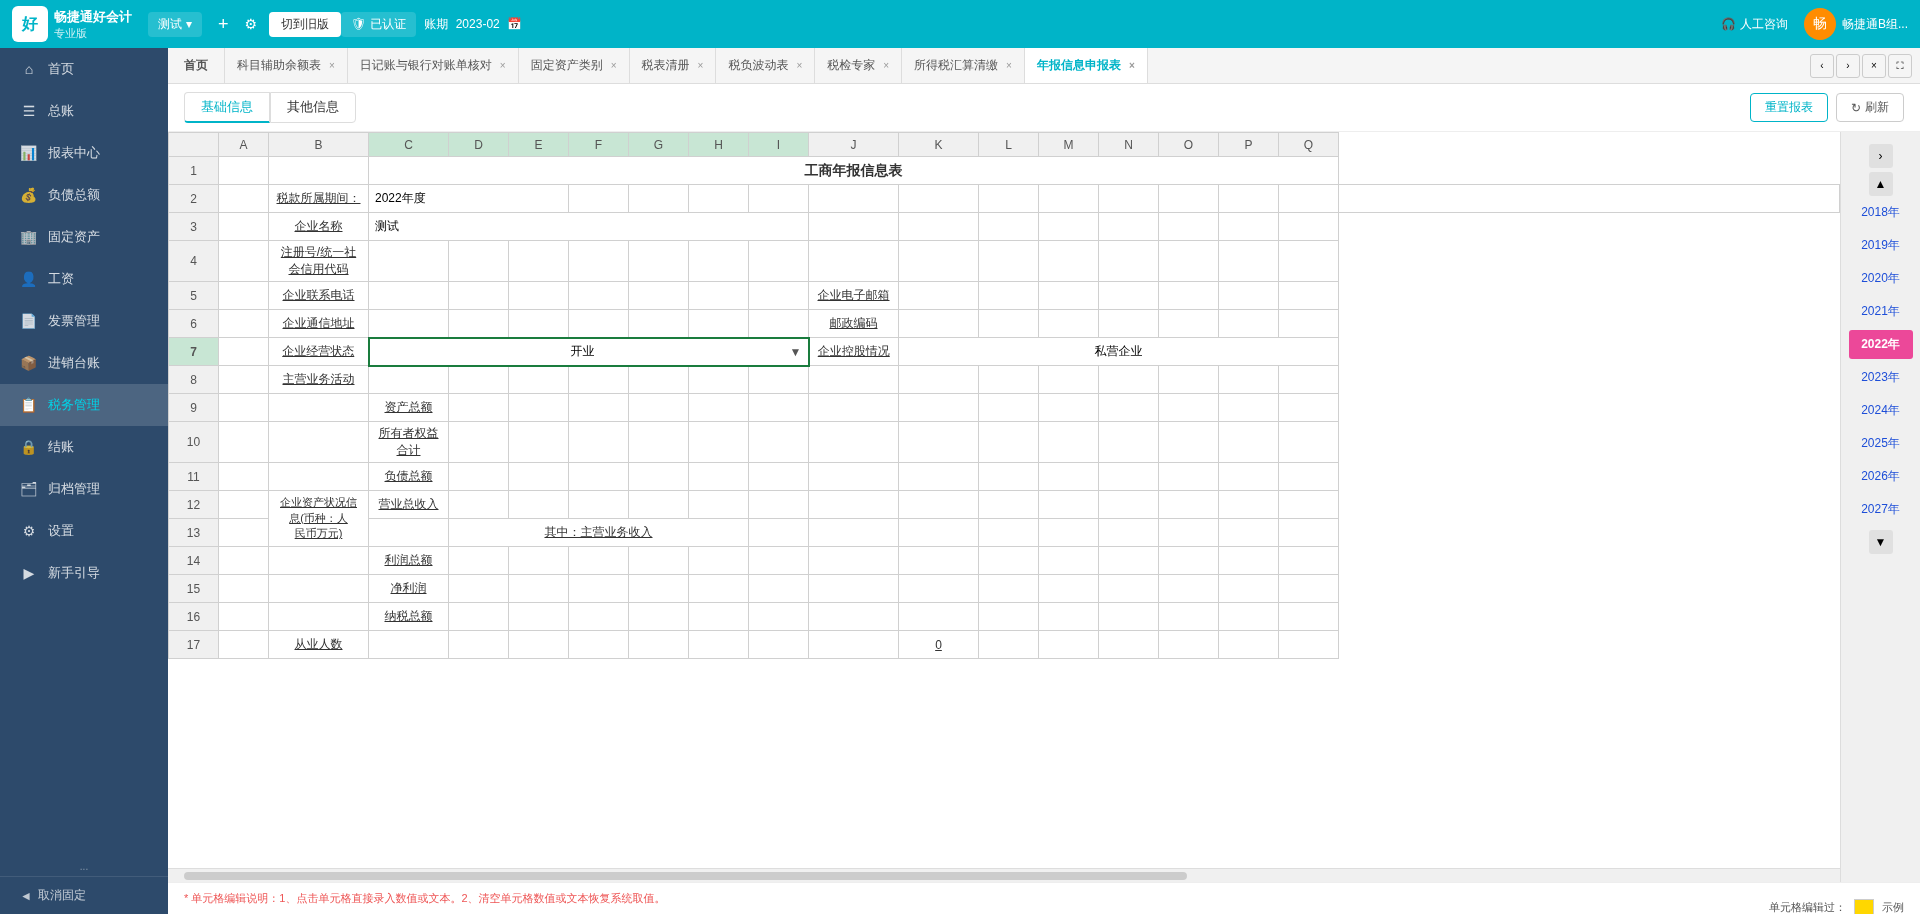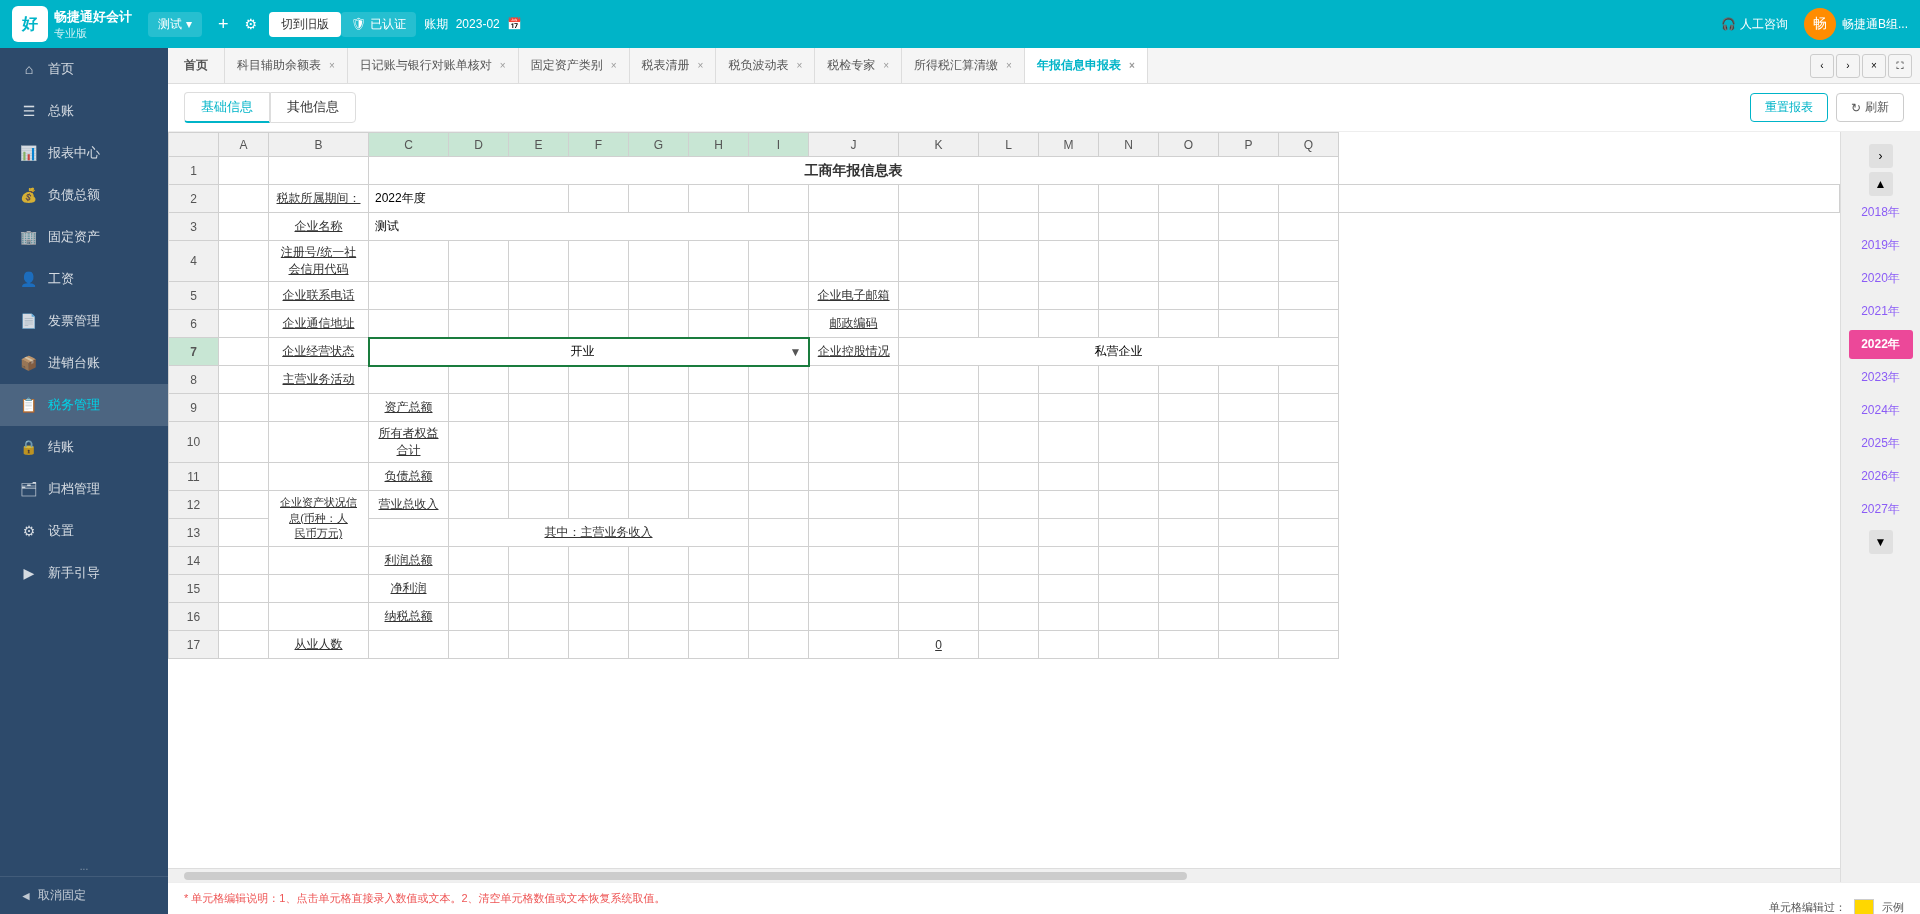--- a/index.html
+++ b/index.html
@@ -47,21 +47,21 @@
     .pill:last-child { border-radius: 0 4px 4px 0; }
     .pill.active { background: #fff; color: #00b4c8; border-bottom: 2px solid #00b4c8; border-top: none; border-left-color: #ccc; border-right-color: #ccc; }
     .toolbar-right { margin-left: auto; display: flex; align-items: center; gap: 8px; }
     .btn-reset { border: 1px solid #00b4c8; color: #00b4c8; background: #fff; padding: 5px 14px; border-radius: 4px; cursor: pointer; font-size: 12px; }
     .btn-refresh { border: 1px solid #ccc; color: #555; background: #fff; padding: 5px 14px; border-radius: 4px; cursor: pointer; font-size: 12px; display: flex; align-items: center; gap: 4px; }
 
     
     .spreadsheet-container { display: flex; flex: 1; overflow: hidden; }
     .spreadsheet-main { flex: 1; overflow: hidden; display: flex; flex-direction: column; }
     .spreadsheet-right-panel { width: 80px; background: #f0f0f0; border-left: 1px solid #ddd; display: flex; flex-direction: column; align-items: center; padding-top: 8px; overflow-y: auto; }
-    .year-btn { width: 64px; padding: 6px 4px; margin: 2px 0; text-align: center; cursor: pointer; font-size: 12px; color: #8b5cf6; border-radius: 3px; }
+    .year-btn { width: 64px; padding: 6px 4px; margin: 2px 0; text-align: center; cursor: pointer; font-size: 12px; color: #1d4ed8; border-radius: 3px; }
     .year-btn.active { background: #ec4899; color: #fff; border-radius: 3px; font-weight: bold; }
     .year-nav-btn { width: 24px; height: 24px; background: #e0e0e0; border: none; border-radius: 3px; cursor: pointer; display: flex; align-items: center; justify-content: center; font-size: 12px; }
 
     
     .table-scroll-area { flex: 1; overflow: auto; }
     table.spreadsheet { border-collapse: collapse; width: 100%; min-width: 1200px; }
     table.spreadsheet th, table.spreadsheet td { border: 1px solid #d0d0d0; font-size: 12px; padding: 3px 6px; }
     table.spreadsheet .col-header { background: #f0f0f0; text-align: center; color: #555; font-weight: normal; height: 24px; min-width: 50px; }
     table.spreadsheet .row-header { background: #f0f0f0; text-align: center; color: #555; min-width: 30px; width: 36px; }
     table.spreadsheet td { background: #fff; vertical-align: middle; height: 28px; }

